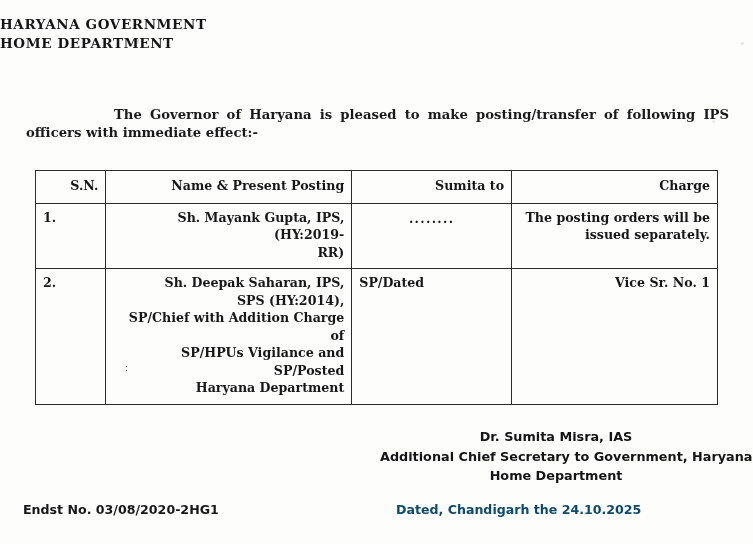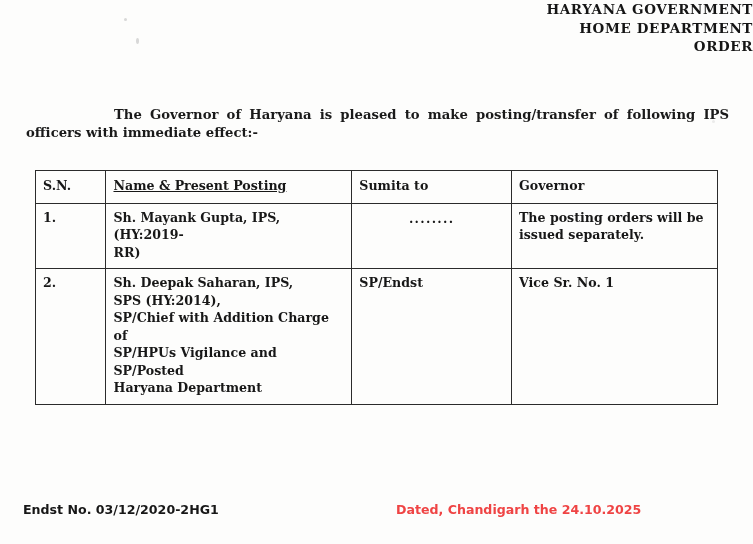--- a/index.html
+++ b/index.html
@@ -30,22 +30,22 @@
     background: #b9b9b9;
     border-radius: 50%;
     opacity: .55;
   }
 
   
   .doc-heading {
     position: absolute;
     left: 0;
     right: 0;
-    top: 0;
-    text-align: right;
+    top: 15px;
+    text-align: left;
     font-family: "DejaVu Serif", "Liberation Serif", serif;
     font-weight: bold;
     font-size: 13.5px;
     letter-spacing: .6px;
     line-height: 18.5px;
     color: #151515;
   }
   .doc-heading div { white-space: nowrap; }
 
   
@@ -76,37 +76,37 @@
     color: #171717;
   }
   .order-table td, .order-table th {
     border: 1.4px solid #2b2b2b;
     vertical-align: top;
     padding: 5px 7px 7px 7px;
     line-height: 17.5px;
     text-align: left;
     font-weight: bold;
   }
-  .order-table th { padding-top: 6px; padding-bottom: 8px; }
+  .order-table th { padding-top: 6px; padding-bottom: 8px; text-align: right; }
 
   .col-sn      { width: 60px; }
-  .col-name    { width: 255px; text-decoration: underline; }
+  .col-name    { width: 255px; }
   .col-posted  { width: 158px; }
   .col-remarks { width: 210px; }
 
   .row-1 td { height: 52px; }
   .row-2 td { height: 105px; }
 
   .dots {
     display: block;
     text-align: center;
     letter-spacing: 1.3px;
     padding-top: 1px;
   }
-  .cell-lines span { display: block; }
+  .cell-lines span { display: block; text-align: right; }
 
   
   .stray-mark {
     position: absolute;
     left: 125px;
     top: 363px;
     width: 2px;
     height: 8px;
     color: #555;
     font-size: 11px;
@@ -147,49 +147,48 @@
     color: #141414;
   }
   .signature div { white-space: nowrap; }
   .footer-date {
     position: absolute;
     left: 396px;
     top: 502px;
     font-family: "DejaVu Sans", "Liberation Sans", sans-serif;
     font-size: 12.6px;
     font-weight: bold;
-    color: #ef4444;
+    color: #0c4a6e;
     white-space: nowrap;
   }
 </style>
 </head>
 <body>
 
 <div id="page">
 
   <span class="speck" style="left:124px; top:18px; width:3px; height:3px;"></span>
   <span class="speck" style="left:136px; top:38px; width:3px; height:6px;"></span>
   <span class="speck" style="left:741px; top:42px; width:3px; height:3px; opacity:.3;"></span>
   <span class="speck" style="left:712px; top:120px; width:3px; height:3px; opacity:.25;"></span>
 
   <div class="doc-heading">
     <div>HARYANA GOVERNMENT</div>
     <div>HOME DEPARTMENT</div>
-    <div>ORDER</div>
   </div>
 
   <p class="intro"><span class="indent"></span><span>The Governor of Haryana is pleased to make posting/transfer of following IPS officers with immediate effect:-</span></p>
 
   <table class="order-table">
     <thead>
       <tr>
         <th class="col-sn">S.N.</th>
         <th class="col-name">Name &amp; Present Posting</th>
         <th class="col-posted">Sumita to</th>
-        <th class="col-remarks">Governor</th>
+        <th class="col-remarks">Charge</th>
       </tr>
     </thead>
     <tbody>
       <tr class="row-1">
         <td>1.</td>
         <td class="cell-lines">
           <span>Sh. Mayank Gupta, IPS, (HY:2019-</span>
           <span>RR)</span>
         </td>
         <td>
@@ -202,28 +201,33 @@
       </tr>
       <tr class="row-2">
         <td>2.</td>
         <td class="cell-lines">
           <span>Sh. Deepak Saharan, IPS,</span>
           <span>SPS  (HY:2014),</span>
           <span>SP/Chief with Addition Charge of</span>
           <span>SP/HPUs  Vigilance and SP/Posted</span>
           <span>Haryana Department</span>
         </td>
-        <td>SP/Endst</td>
+        <td>SP/Dated</td>
         <td class="cell-lines">
           <span>Vice Sr. No. 1</span>
         </td>
       </tr>
     </tbody>
   </table>
 
   <div class="stray-mark">:</div>
 
 
-
-  <div class="endst">Endst No. 03/12/2020-2HG1</div>
+  <div class="signature">
+    <div>Dr. Sumita Misra, IAS</div>
+    <div>Additional Chief Secretary to Government, Haryana</div>
+    <div>Home Department</div>
+  </div>
+
+  <div class="endst">Endst No. 03/08/2020-2HG1</div>
   <div class="footer-date">Dated, Chandigarh the 24.10.2025</div>
 
 </div>
 
 </body></html>

